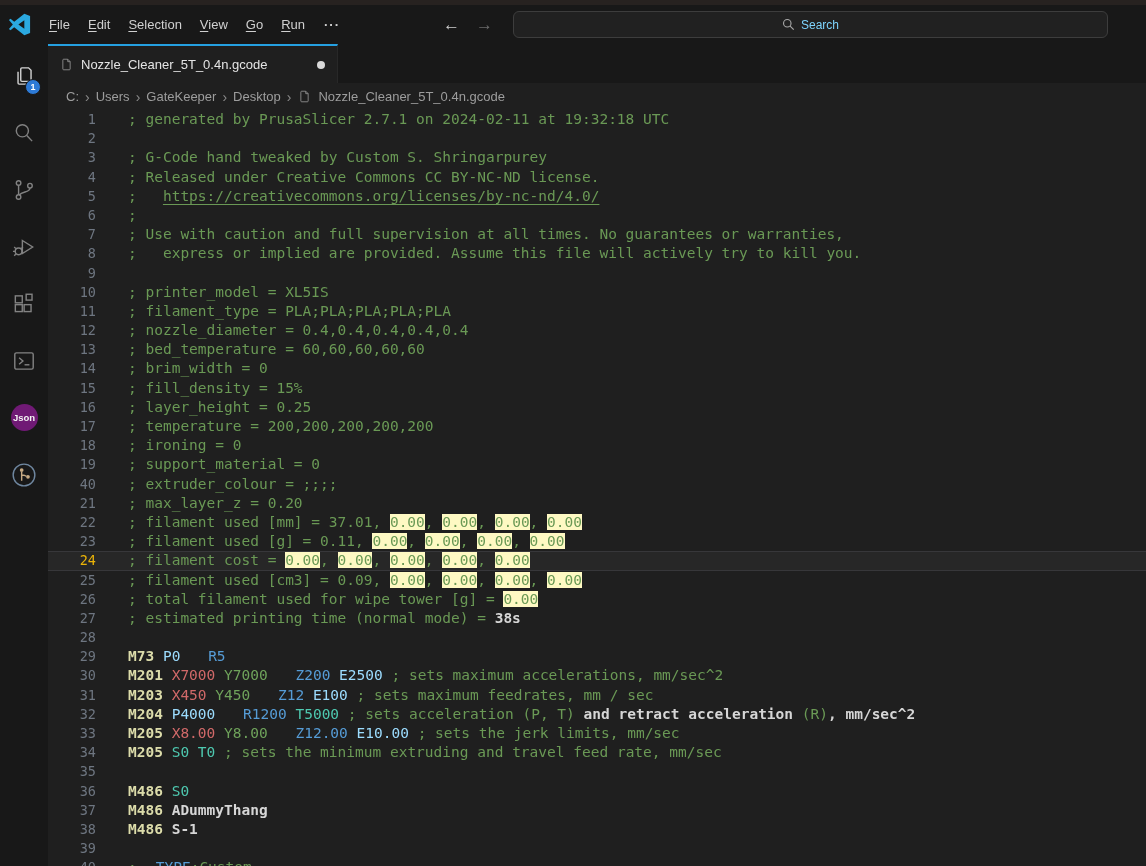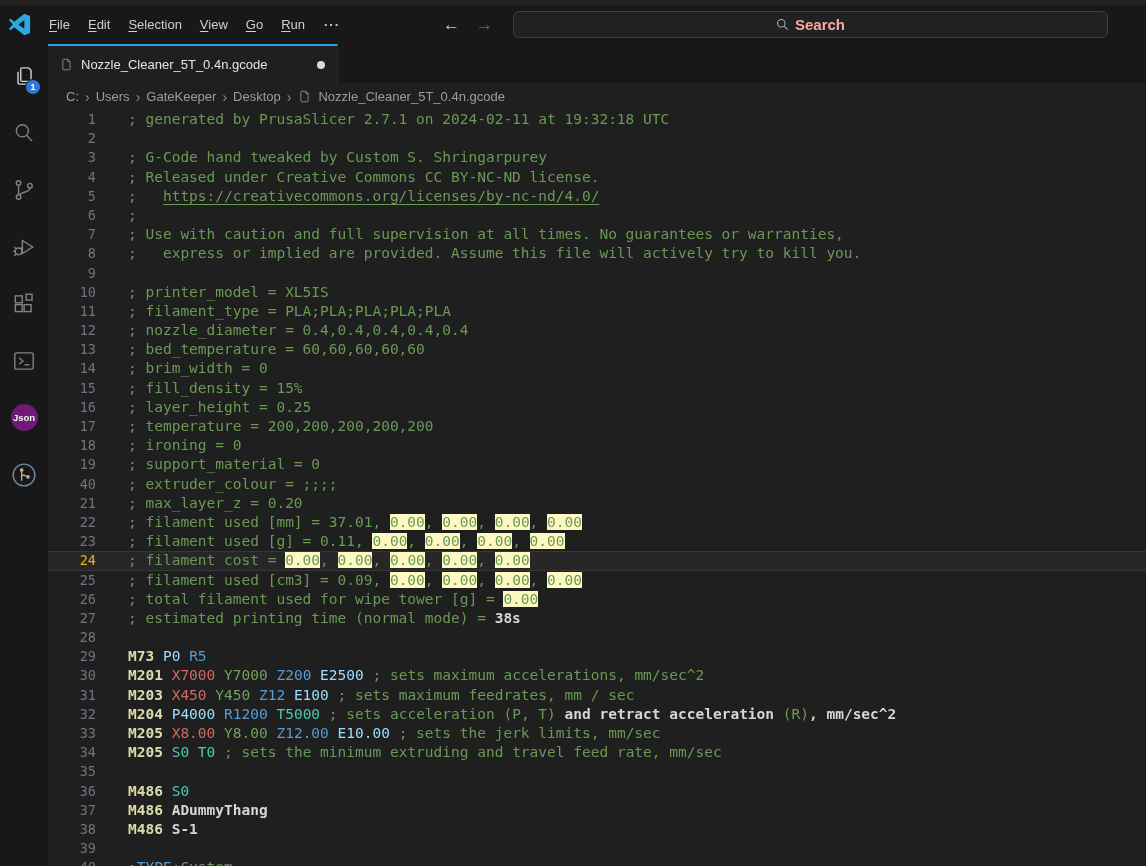--- a/index.html
+++ b/index.html
@@ -22,21 +22,21 @@
   .menu-item { padding:4px 9px; border-radius:5px; cursor:default; white-space:nowrap; }
   .menu-item .acc { text-decoration:underline; text-underline-offset:2px; }
   .menu-ellipsis { padding:4px 10px; letter-spacing:1px; font-weight:bold; }
   .nav-arrows { position:absolute; left:443px; top:0; height:100%; display:flex; align-items:center; gap:16px; font-size:17px; }
   .arrow-back { color:#cfcfcf; }
   .arrow-fwd  { color:#6b6b6b; }
   .search-box {
     position:absolute; left:513px; top:6px; width:595px; height:27px;
     background:#212121; border:1px solid #3d3d3d; border-radius:6px;
     display:flex; align-items:center; justify-content:center; gap:6px;
-    color:#fca5a5; font-size:15px;font-weight:bold;
+    color:#7dd3fc; font-size:12px;
   }
   
   .main { display:flex; height:822px; }
   .activitybar { width:48px; background:#181818; flex:none; display:flex; flex-direction:column; align-items:center; padding-top:3px; }
   .ab-item { width:48px; height:57px; display:flex; align-items:center; justify-content:center; position:relative; color:#828282; }
   .ab-item.active { color:#d2d2d2; }
   .ab-badge {
     position:absolute; right:7px; bottom:9px; width:16px; height:16px; border-radius:50%;
     background:#2d7ad6; color:#fff; font-size:9px; font-weight:bold;
     display:flex; align-items:center; justify-content:center; border:1px solid #181818;
@@ -76,21 +76,21 @@
   .codetext { margin-left:32px; white-space:pre; }
   .line.current { background:rgba(255,255,255,0.04); box-shadow:inset 0 1px 0 #37373a, inset 0 -1px 0 #37373a; }
   .line.current .num { color:#eab308; }
   .hl { background:#fef9c3; }
   .u  { text-decoration:underline; text-underline-offset:3px; }
   .c-cm { color:#6a9955; }
   .c-y  { color:#6fa35b; }
   .c-wh { color:#d6d6d6; font-weight:bold; }
   .c-m  { color:#dcdcaa; font-weight:bold; }
   .c-x  { color:#d16969; }
-  .c-z  { color:#569cd6; }
+  .c-z  { color:#569cd6;margin-left:19px; }
   .c-e  { color:#9cdcfe; }
   .c-t  { color:#4ec9b0; }
 </style>
 </head>
 <body>
 
 <div class="top-strip"></div>
 
 <div class="titlebar">
   <svg class="vscode-logo" viewBox="0 0 100 100">

